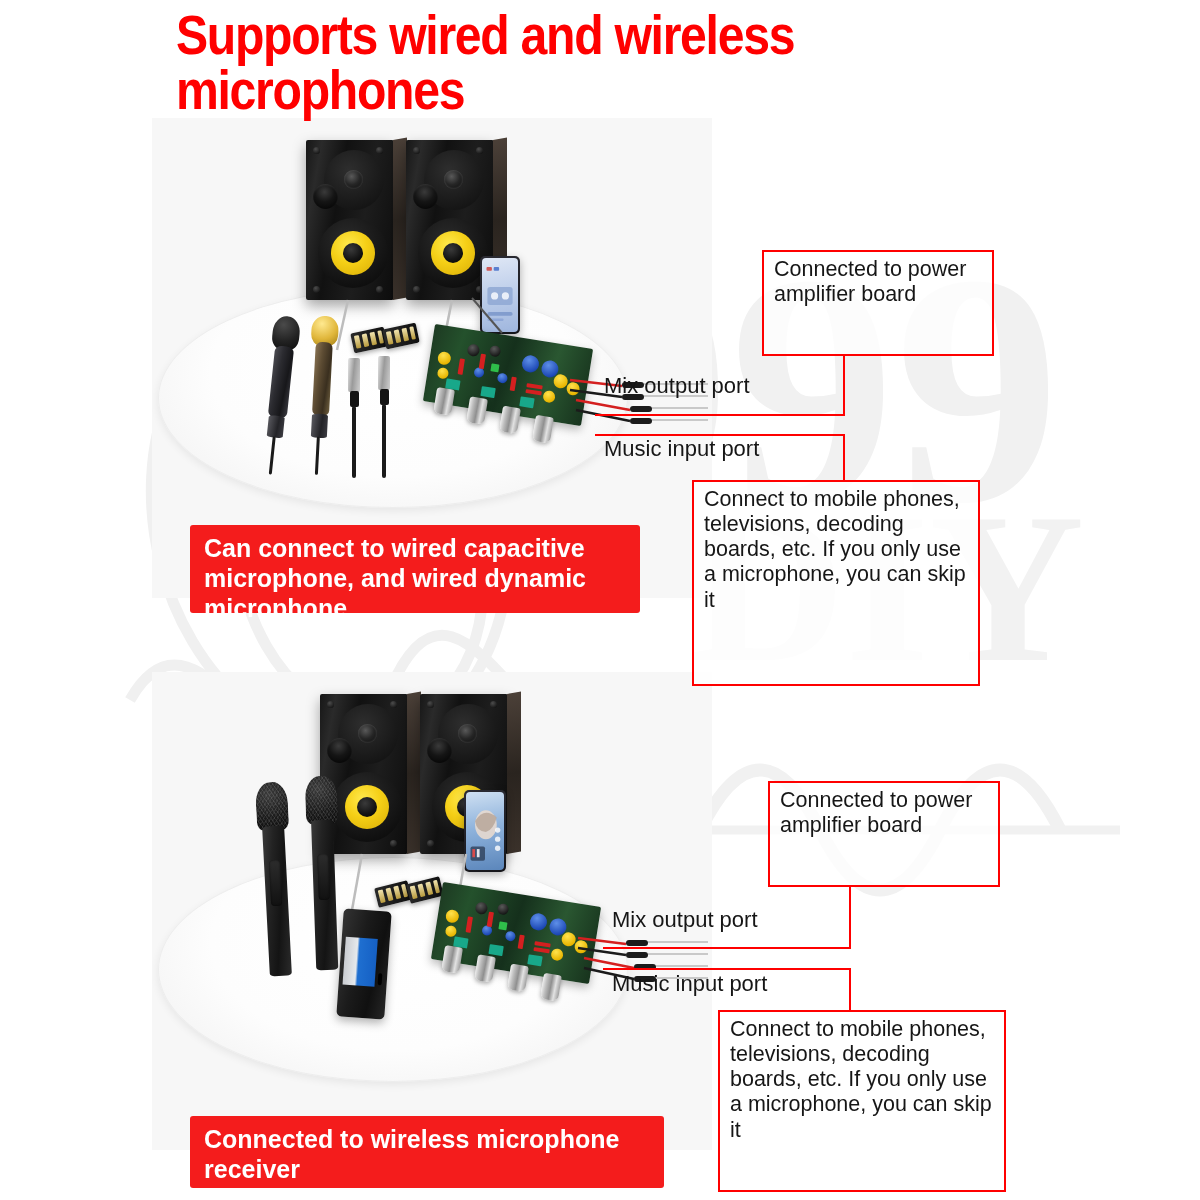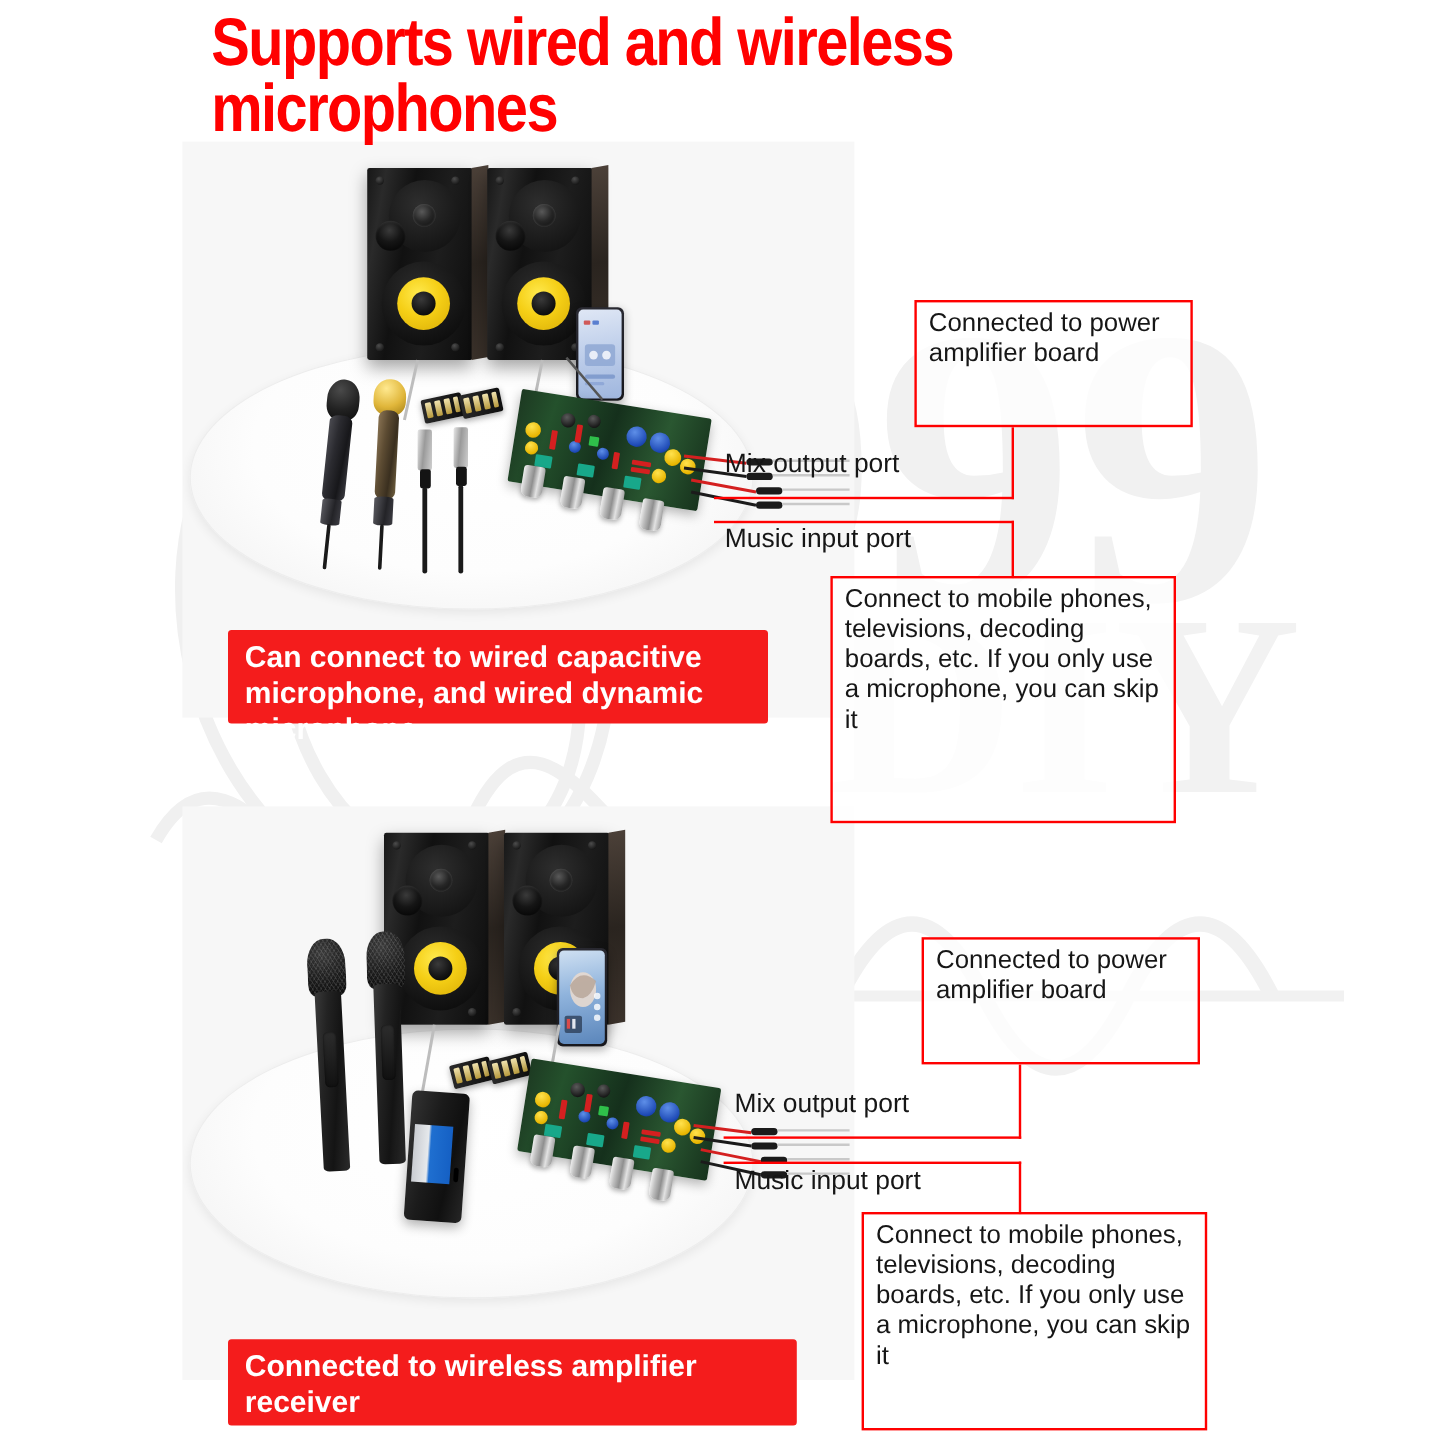--- a/index.html
+++ b/index.html
@@ -357,21 +357,21 @@
 <div class="callout-box" style="left:762px; top:250px; width:232px; height:106px;">Connected to power amplifier board</div>
 <div class="plain-label" style="left:604px; top:374px;">Mix output port</div>
 <div class="plain-label" style="left:604px; top:437px;">Music input port</div>
 <div class="callout-box" style="left:692px; top:480px; width:288px; height:206px;">Connect to mobile phones, televisions, decoding boards, etc. If you only use a microphone, you can skip it</div>
 
 <div class="leader" style="left:843px; top:356px; width:2px; height:60px;"></div>
 <div class="leader" style="left:595px; top:414px; width:250px; height:2px;"></div>
 <div class="leader" style="left:595px; top:434px; width:250px; height:2px;"></div>
 <div class="leader" style="left:843px; top:434px; width:2px; height:48px;"></div>
 
-<div class="banner" style="left:190px; top:525px; width:450px; height:78px;">Can connect to wired capacitive microphone, and wired dynamic microphone</div>
+<div class="banner" style="left:190px; top:525px; width:450px; height:88px;">Can connect to wired capacitive microphone, and wired dynamic microphone</div>
 
 <div class="photo-panel" id="panel-bottom">
   <div class="stage" style="left:6px; top:185px; width:470px; height:225px;"></div>
 
   <div class="speaker" style="left:168px; top:22px; width:88px; height:160px;">
     <div class="spk-body"></div>
     <div class="spk-side"></div>
     <div class="spk-plate" style="left:18px; top:10px; width:60px; height:60px;"></div>
     <div class="tweeter" style="left:38px; top:30px; width:19px; height:19px;"></div>
     <div class="port" style="left:7px; top:44px; width:25px; height:25px;"></div>
@@ -495,13 +495,13 @@
 <div class="callout-box" style="left:768px; top:781px; width:232px; height:106px;">Connected to power amplifier board</div>
 <div class="plain-label" style="left:612px; top:908px;">Mix output port</div>
 <div class="plain-label" style="left:612px; top:972px;">Music input port</div>
 <div class="callout-box" style="left:718px; top:1010px; width:288px; height:182px;">Connect to mobile phones, televisions, decoding boards, etc. If you only use a microphone, you can skip it</div>
 
 <div class="leader" style="left:849px; top:887px; width:2px; height:62px;"></div>
 <div class="leader" style="left:603px; top:947px; width:248px; height:2px;"></div>
 <div class="leader" style="left:603px; top:968px; width:248px; height:2px;"></div>
 <div class="leader" style="left:849px; top:968px; width:2px; height:44px;"></div>
 
-<div class="banner" style="left:190px; top:1116px; width:474px; height:72px;">Connected to wireless amplifier receiver</div>
+<div class="banner" style="left:190px; top:1116px; width:474px; height:72px;">Connected to wireless microphone receiver</div>
 
 </body></html>

